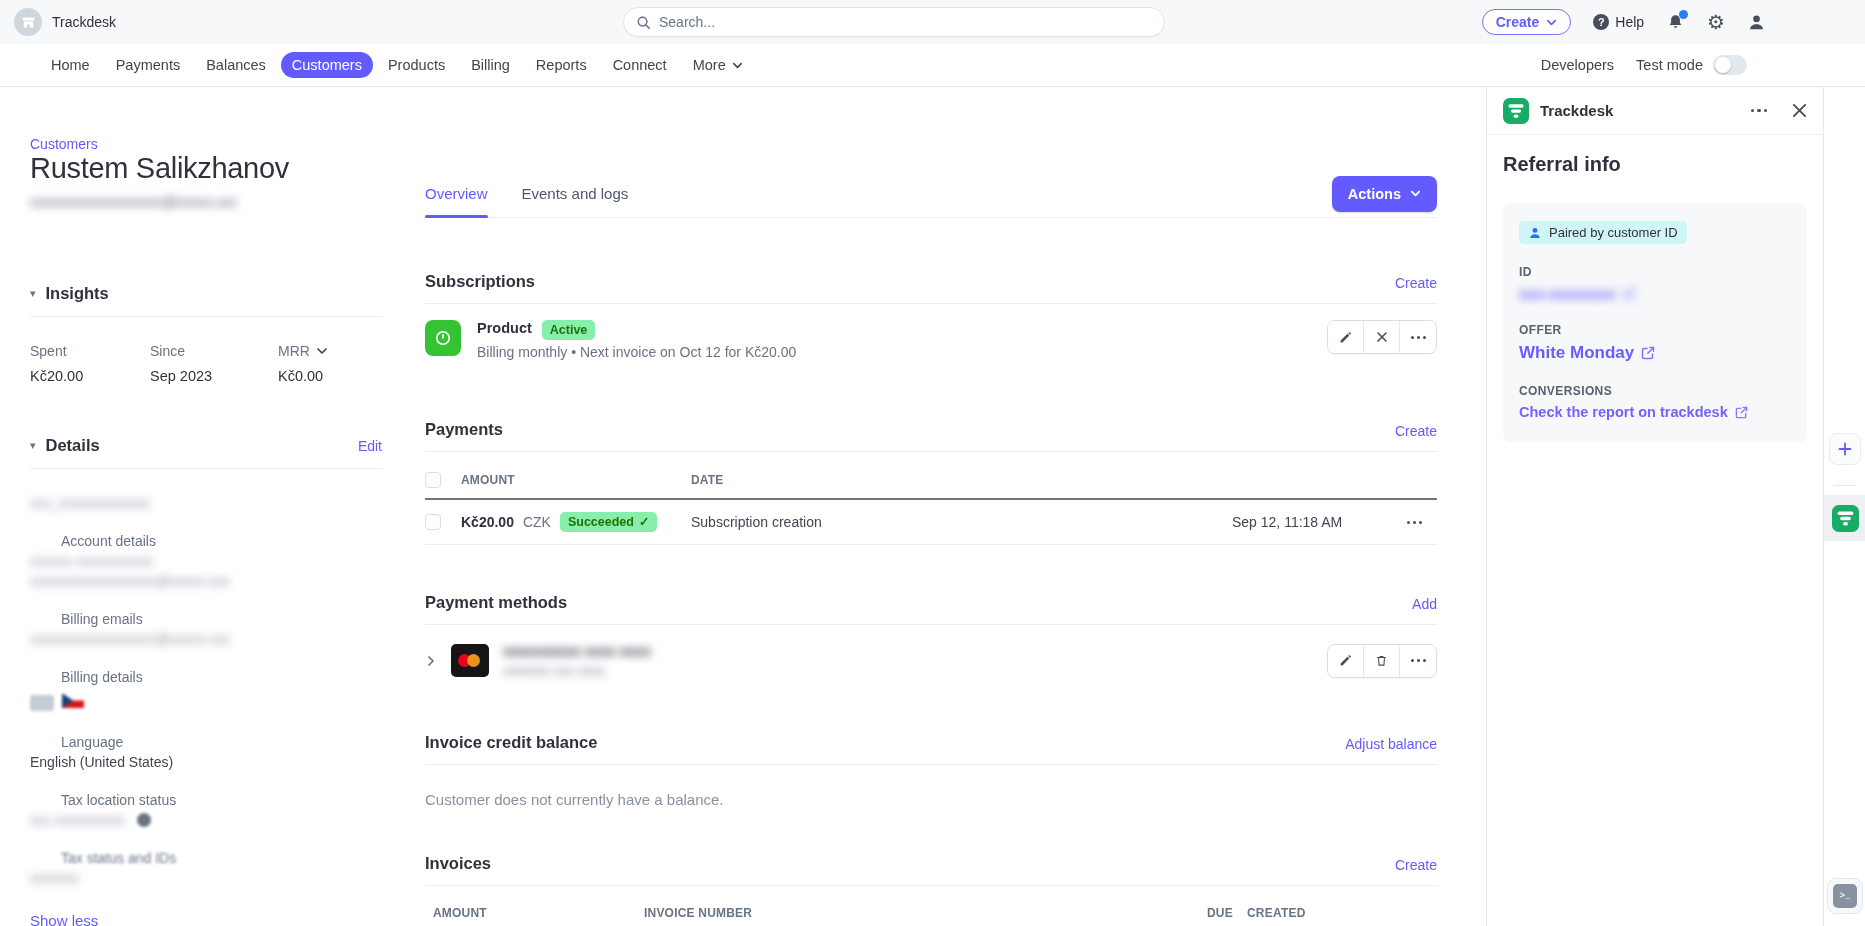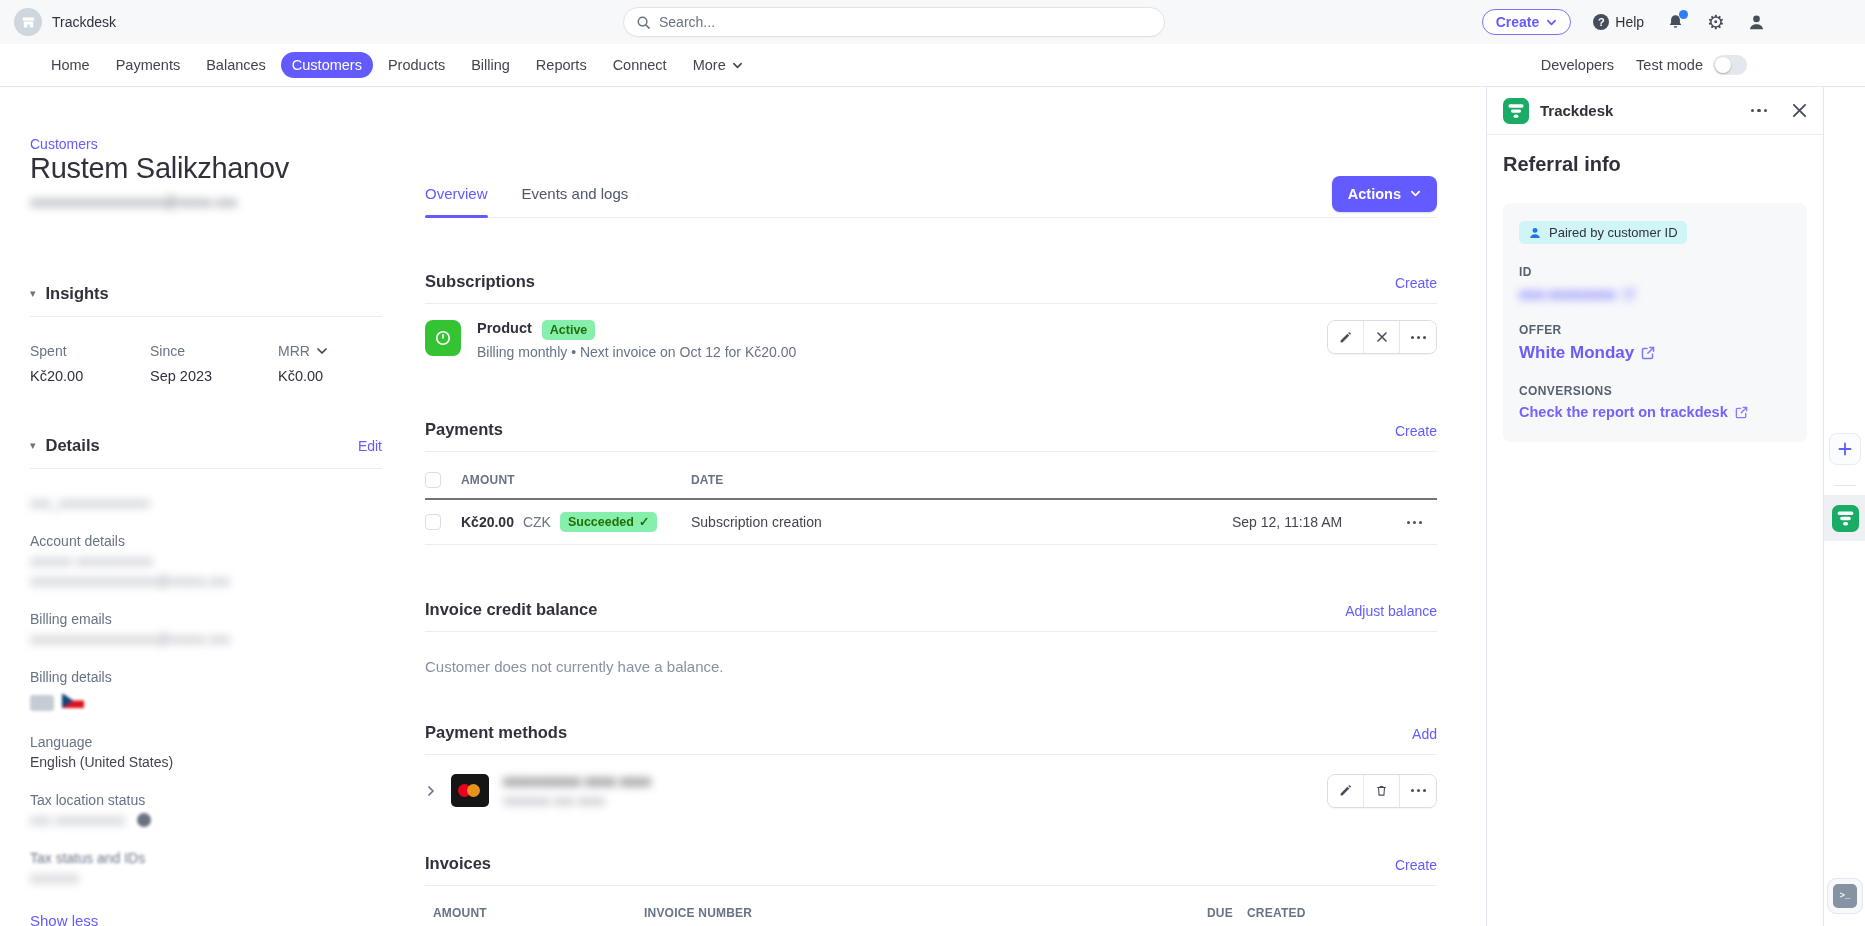--- a/index.html
+++ b/index.html
@@ -55,21 +55,21 @@
   .ins-head { margin-top:74px; }
   .divider { height:1px; background:#ebeef1; }
   .leftcol .divider { margin-top:13px; }
   .metrics { margin-top:26px; display:flex; }
   .metric { display:flex; flex-direction:column; gap:9px; }
   .m-spent { width:120px; } .m-since { width:128px; }
   .m-label { font-size:14px; color:#687385; display:flex; align-items:center; gap:6px; }
   .m-value { font-size:14.5px; font-weight:500; color:#30313d; }
   .det-head-row { margin-top:52px; display:flex; align-items:center; }
   .edit-link { margin-left:auto; font-size:14px; font-weight:500; color:#635bff; cursor:pointer; }
-  .fld-label { margin-top:22px; font-size:14px; color:#687385; }
+  .fld-label { margin-top:22px; font-size:14px; color:#687385;margin-left:31px; }
   .fld-value { margin-top:4px; font-size:14px; color:#414552; }
   .show-less { margin-top:26px; font-size:15px; font-weight:500; color:#635bff; cursor:pointer; }
   .flag-row { margin-top:8px; display:flex; align-items:center; gap:8px; }
   .gray-blob { width:24px; height:16px; border-radius:3px; background:#c6ccd4; }
   .flag { border-radius:2px; overflow:hidden; display:block; }
   .info-dot { display:inline-block; width:14px; height:14px; border-radius:50%; background:#6b7280; vertical-align:-2px; margin-left:8px; }
 
   
   .blur { filter:blur(4px); user-select:none; pointer-events:none; }
   .blur-sm { filter:blur(1.5px); }
@@ -401,29 +401,20 @@
         <span class="row-menu">
           <span class="dots">
               <i></i>
               <i></i>
               <i></i>
             </span>
         </span>
       </div>
     </section>
 
-    <section class="section" style="margin-top:55px">
-      <div class="sec-row">
-        <h2 class="h2">Invoice credit balance</h2>
-        <span class="sec-link">Adjust balance</span>
-      </div>
-      <div class="divider sec-div"></div>
-      <div class="empty-txt">Customer does not currently have a balance.</div>
-    </section>
-
     <section class="section" style="margin-top:48px">
       <div class="sec-row">
         <h2 class="h2">Payment methods</h2>
         <span class="sec-link">Add</span>
       </div>
       <div class="divider sec-div"></div>
       <div class="pm-row">
         <span class="chev-right">
           <svg width="12" height="12" viewBox="0 0 12 12">
               <path d="M4 2l4 4-4 4" fill="none" stroke="#687385" stroke-width="1.7" stroke-linecap="round" stroke-linejoin="round"></path>
@@ -453,20 +444,29 @@
           </span>
           <span class="bg-btn">
             <span class="dots">
                 <i></i>
                 <i></i>
                 <i></i>
               </span>
           </span>
         </div>
       </div>
+    </section>
+
+    <section class="section" style="margin-top:55px">
+      <div class="sec-row">
+        <h2 class="h2">Invoice credit balance</h2>
+        <span class="sec-link">Adjust balance</span>
+      </div>
+      <div class="divider sec-div"></div>
+      <div class="empty-txt">Customer does not currently have a balance.</div>
     </section>
 
     <section class="section" style="margin-top:46px">
       <div class="sec-row">
         <h2 class="h2">Invoices</h2>
         <span class="sec-link">Create</span>
       </div>
       <div class="divider sec-div"></div>
       <div class="tbl-head grid-inv" style="padding-left:8px">
         <span>AMOUNT</span>

